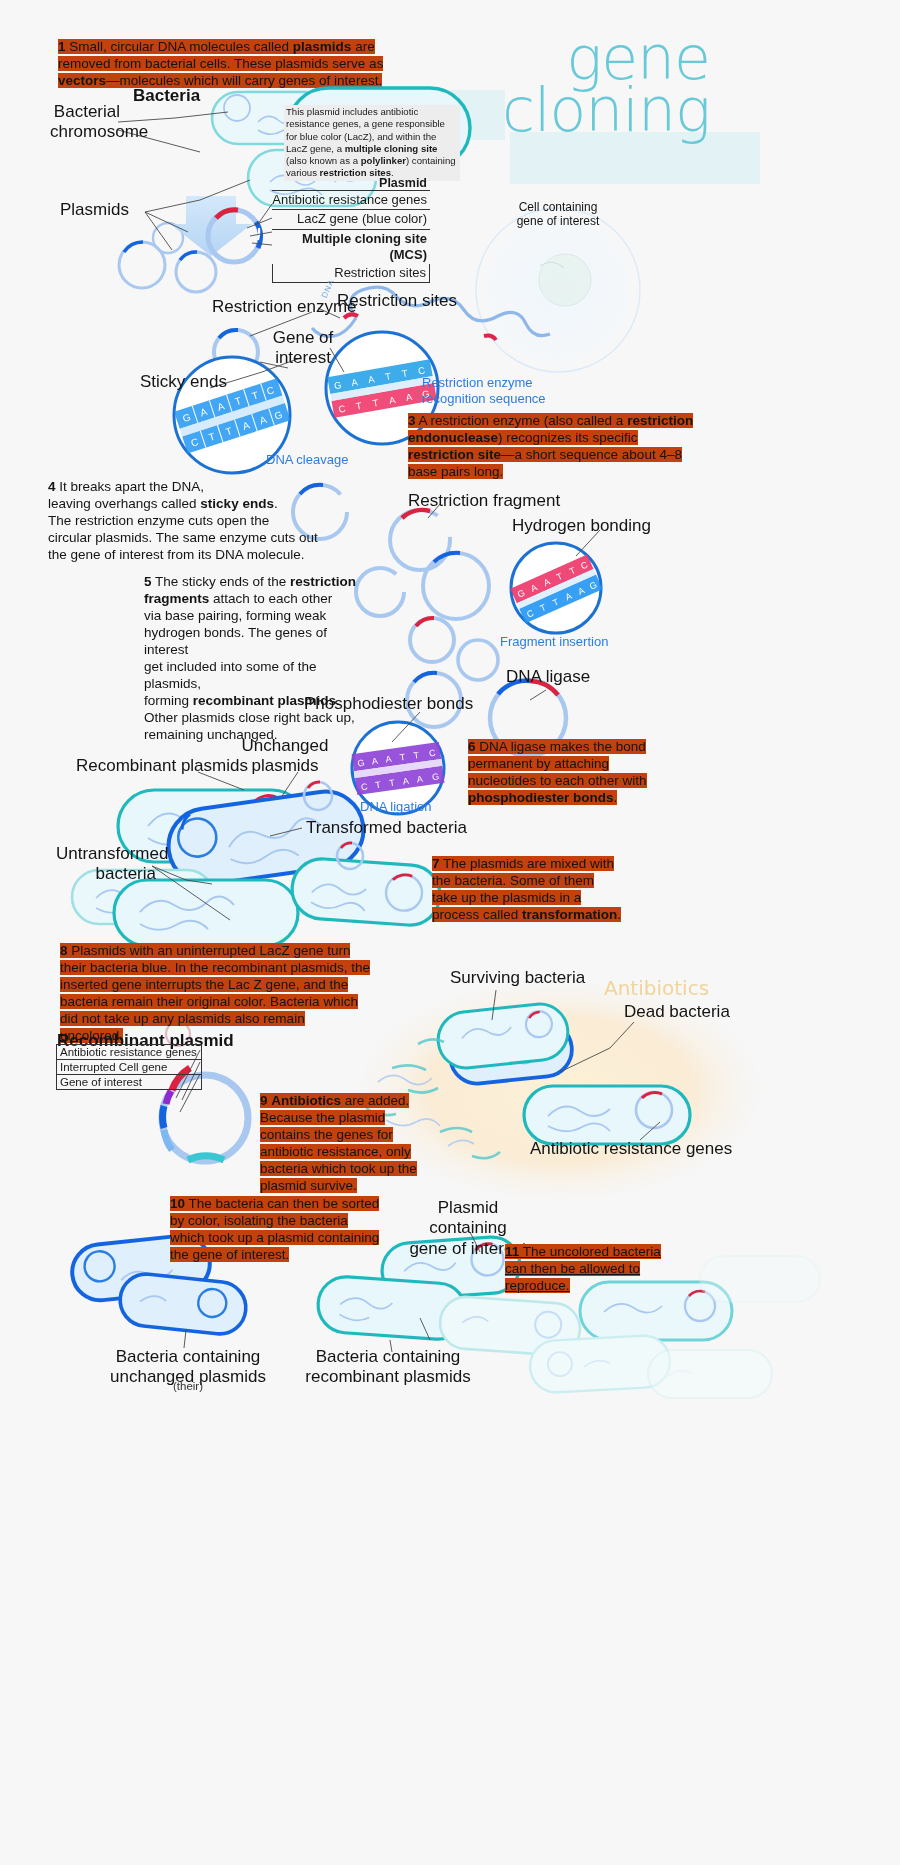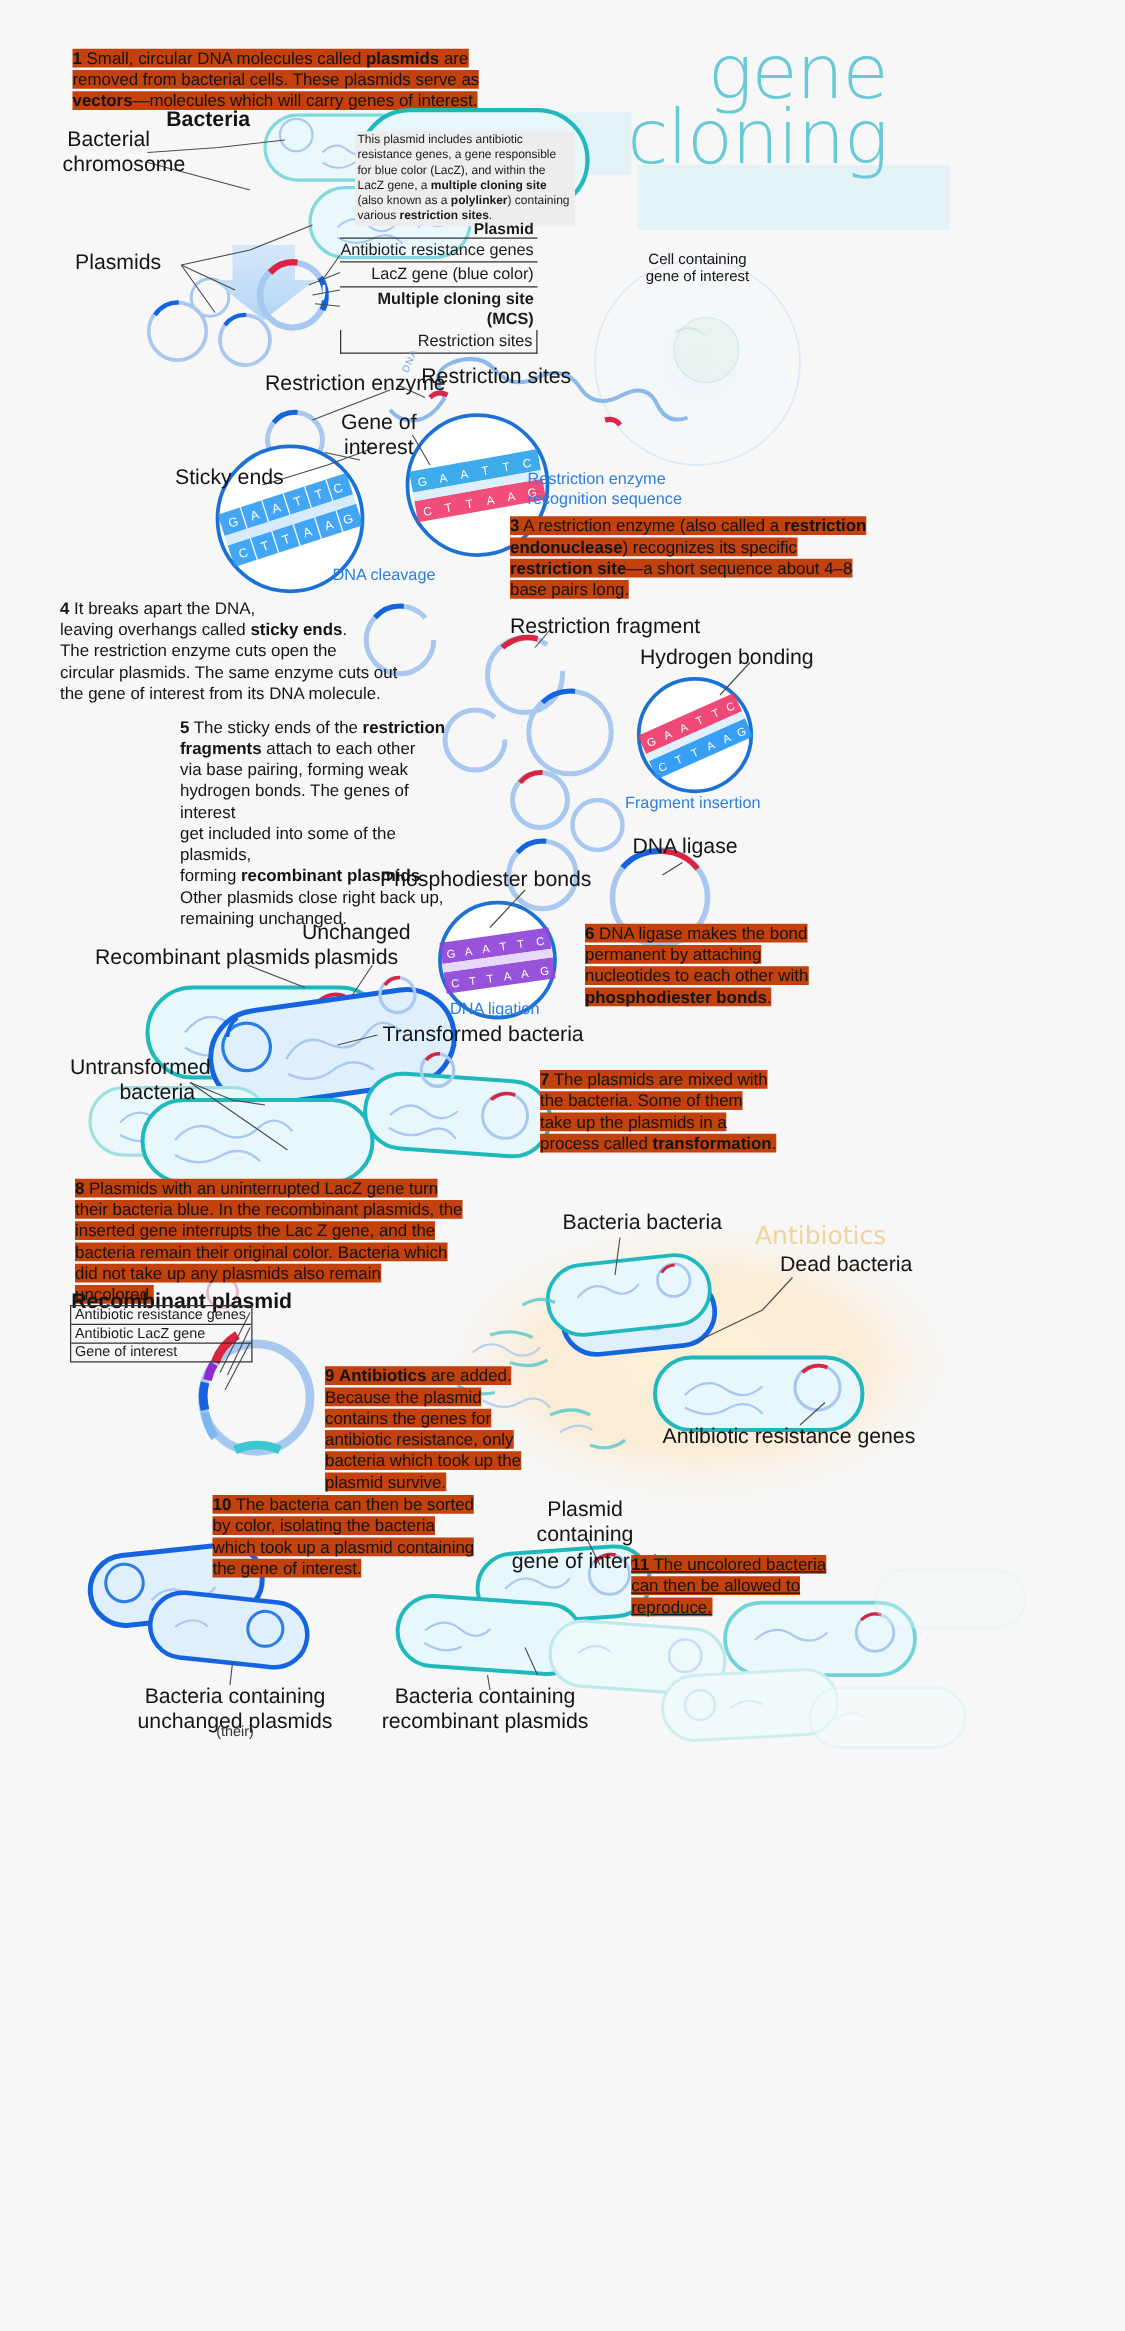--- a/index.html
+++ b/index.html
@@ -560,29 +560,29 @@
     turn their bacteria blue. In the recombinant
     plasmids, the inserted gene interrupts the
     Lac Z gene, and the bacteria remain their
     original color. Bacteria which did not take up
     any plasmids also remain uncolored.</span>
   </div>
 
   <div class="lbl bold" style="left:57px; top:1031px;">Recombinant plasmid</div>
   <div class="rulebox" style="left:56px; top:1044px; width:146px; border:1px solid #333;">
     <div style="font-size:11.5px; padding:1px 3px; border-bottom:1px solid #333;">Antibiotic resistance genes</div>
-    <div style="font-size:11.5px; padding:1px 3px; border-bottom:1px solid #333;">Antibiotic LacZ gene</div>
+    <div style="font-size:11.5px; padding:1px 3px; border-bottom:1px solid #333;">Interrupted Cell gene</div>
     <div style="font-size:11.5px; padding:1px 3px;">Gene of interest</div>
   </div>
 
   <div class="step" style="left:260px; top:1092px; width:172px;">
     <span class="hl"><span class="num">9</span> <b>Antibiotics</b> are added. Because the plasmid contains the genes for antibiotic resistance, only bacteria which took up the plasmid survive.</span>
   </div>
 
-  <div class="lbl" style="left:450px; top:968px;">Bacteria bacteria</div>
+  <div class="lbl" style="left:450px; top:968px;">Surviving bacteria</div>
   <div class="lbl" style="left:624px; top:1002px;">Dead bacteria</div>
   <div style="position:absolute; left:604px; top:976px; font-size:20px; color:#f0d49a; font-family:'DejaVu Sans', sans-serif;">Antibiotics</div>
   <div class="lbl" style="left:530px; top:1139px;">Antibiotic resistance genes</div>
 
   <div class="step" style="left:170px; top:1195px; width:210px;">
     <span class="hl"><span class="num">10</span> The bacteria can then be sorted
     by color, isolating the bacteria
     which took up a plasmid
     containing the gene of interest.</span>
   </div>

